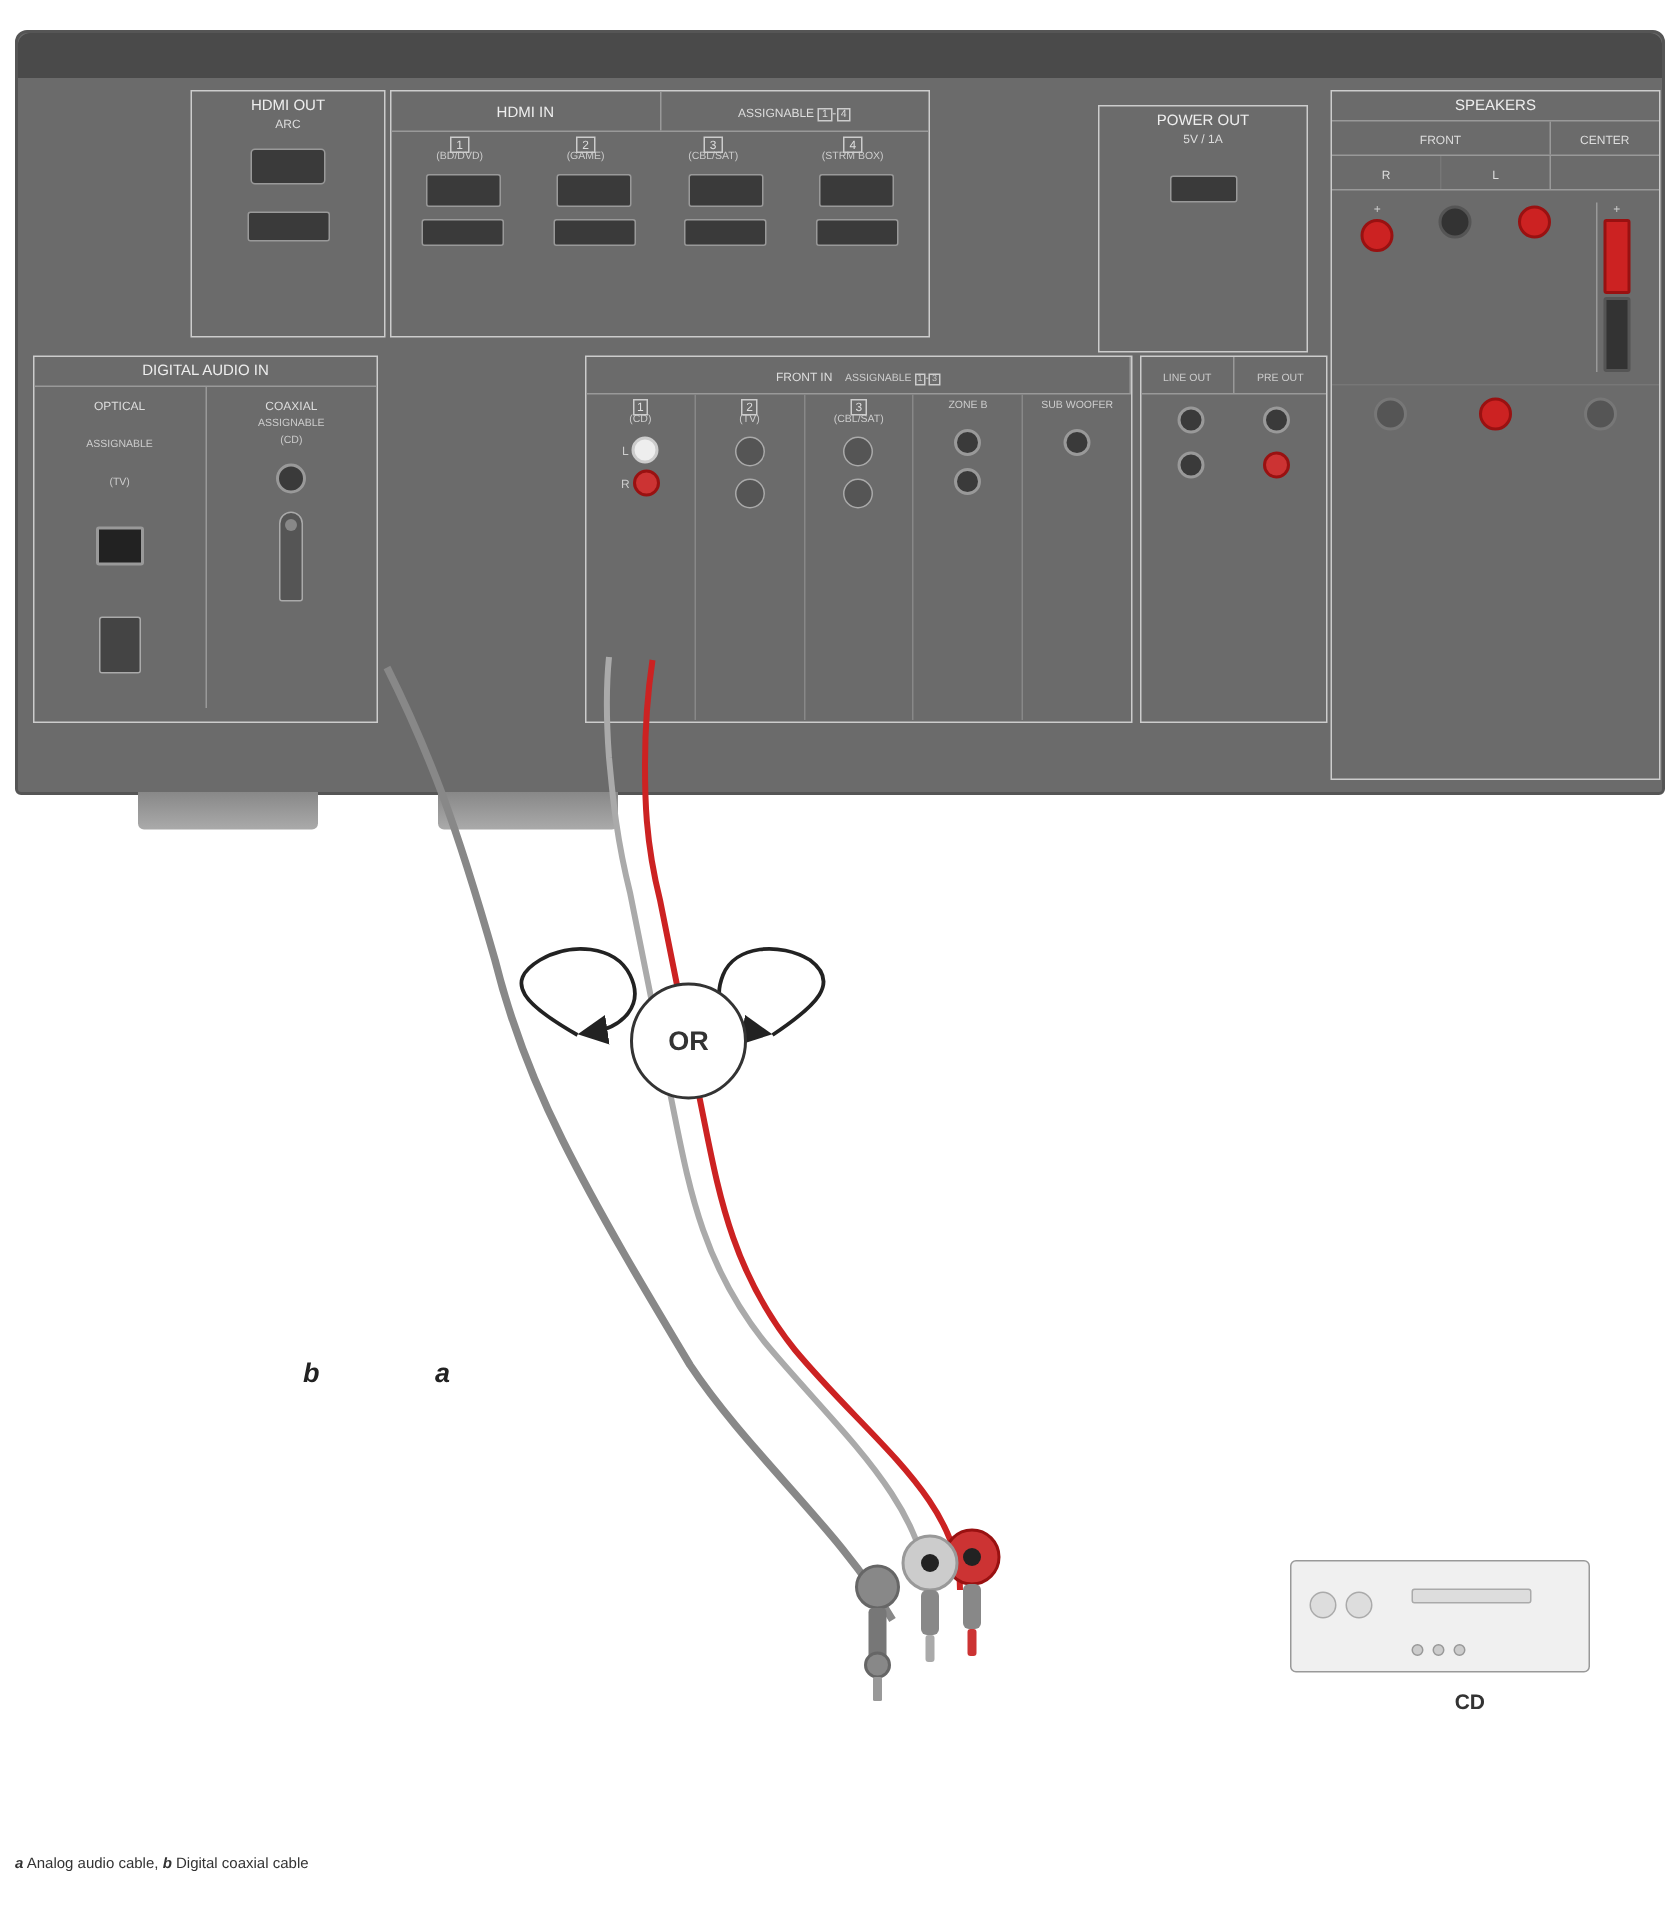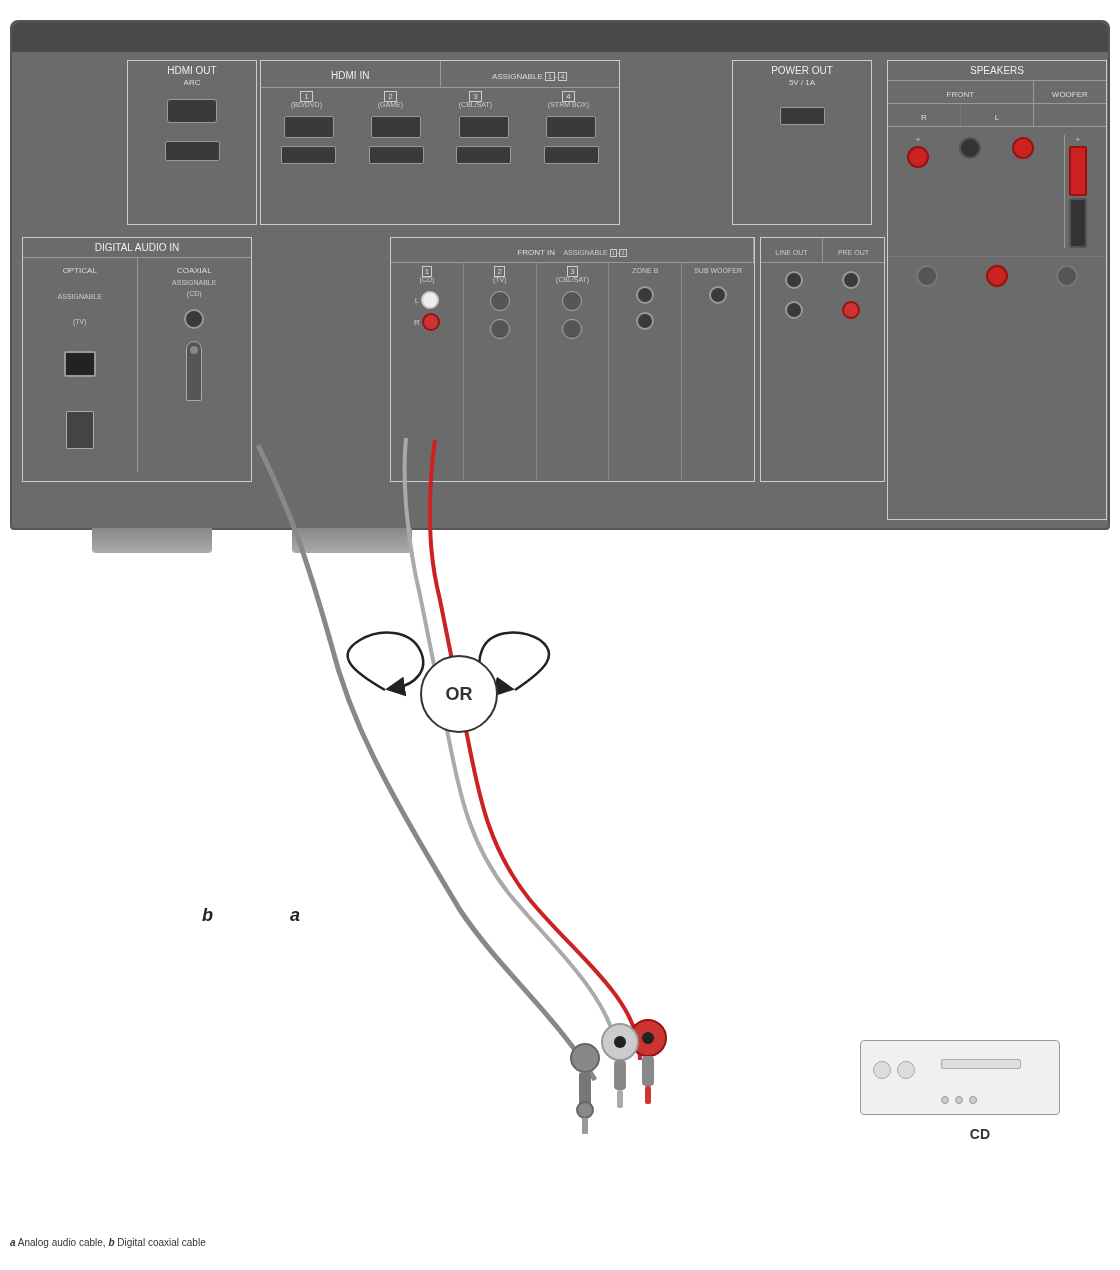--- a/index.html
+++ b/index.html
@@ -165,36 +165,36 @@
       <div style="width:50px;height:22px;background:#3a3a3a;border:1.5px solid #999;border-radius:2px;"></div>
     </div>
     <div style="display:flex;justify-content:space-around;padding:4px;">
       <div style="width:55px;height:18px;background:#3a3a3a;border:1.5px solid #999;border-radius:2px;"></div>
       <div style="width:55px;height:18px;background:#3a3a3a;border:1.5px solid #999;border-radius:2px;"></div>
       <div style="width:55px;height:18px;background:#3a3a3a;border:1.5px solid #999;border-radius:2px;"></div>
       <div style="width:55px;height:18px;background:#3a3a3a;border:1.5px solid #999;border-radius:2px;"></div>
     </div>
   </div>
 
-  <div style="position:absolute;top:38px;left:720px;width:140px;height:165px;border:1.5px solid #ccc;">
+  <div style="position:absolute;top:48px;left:720px;width:140px;height:165px;border:1.5px solid #ccc;">
     <div class="text-normal text-bold" style="padding:4px 0 2px;text-align:center;">POWER OUT</div>
     <div class="text-small" style="text-align:center;">5V / 1A</div>
     <div style="display:flex;justify-content:center;margin-top:20px;">
       <div style="width:45px;height:18px;background:#3a3a3a;border:1.5px solid #999;border-radius:2px;"></div>
     </div>
   </div>
 
   <div style="position:absolute;top:38px;left:875px;width:220px;height:460px;border:1.5px solid #ccc;">
     <div class="text-normal text-bold" style="padding:4px 0;text-align:center;">SPEAKERS</div>
     <div style="display:flex;border-top:1px solid #999;border-bottom:1px solid #999;">
       <div style="flex:2;border-right:1px solid #999;text-align:center;padding:2px 0;">
         <span class="text-small text-bold">FRONT</span>
       </div>
       <div style="flex:1;text-align:center;padding:2px 0;">
-        <span class="text-small text-bold">WOOFER</span>
+        <span class="text-small text-bold">CENTER</span>
       </div>
     </div>
     <div style="display:flex;border-bottom:1px solid #999;">
       <div style="flex:1;text-align:center;padding:2px 0;border-right:1px solid #777;">
         <span class="text-small">R</span>
       </div>
       <div style="flex:1;text-align:center;padding:2px 0;border-right:1px solid #999;">
         <span class="text-small">L</span>
       </div>
       <div style="flex:1;"></div>

